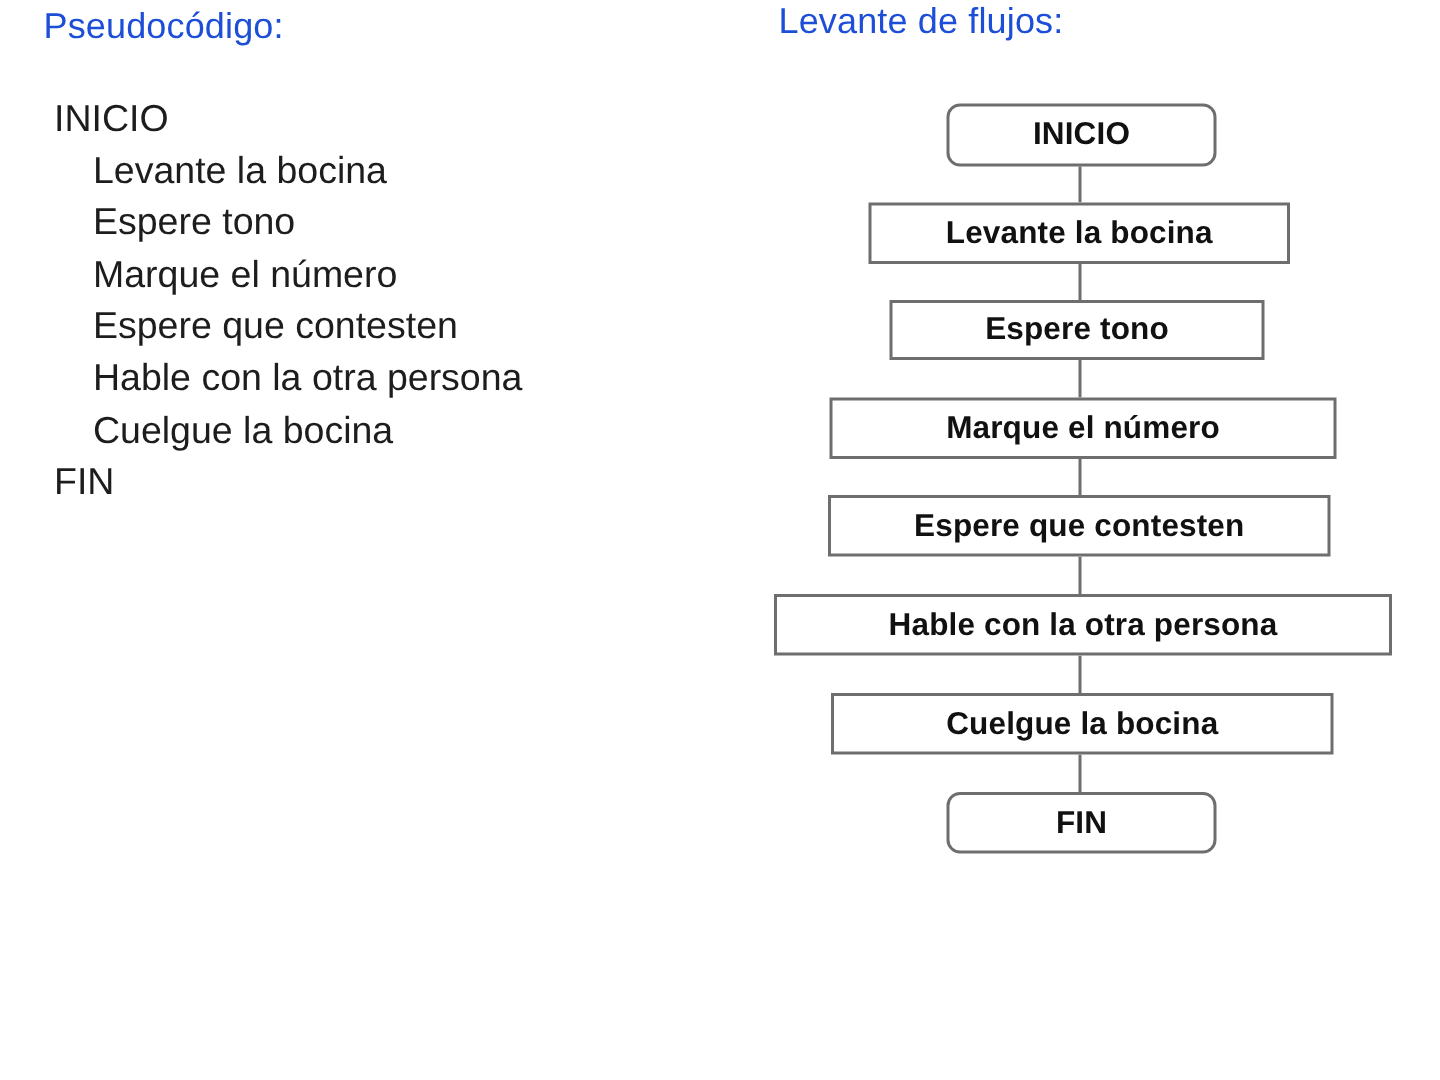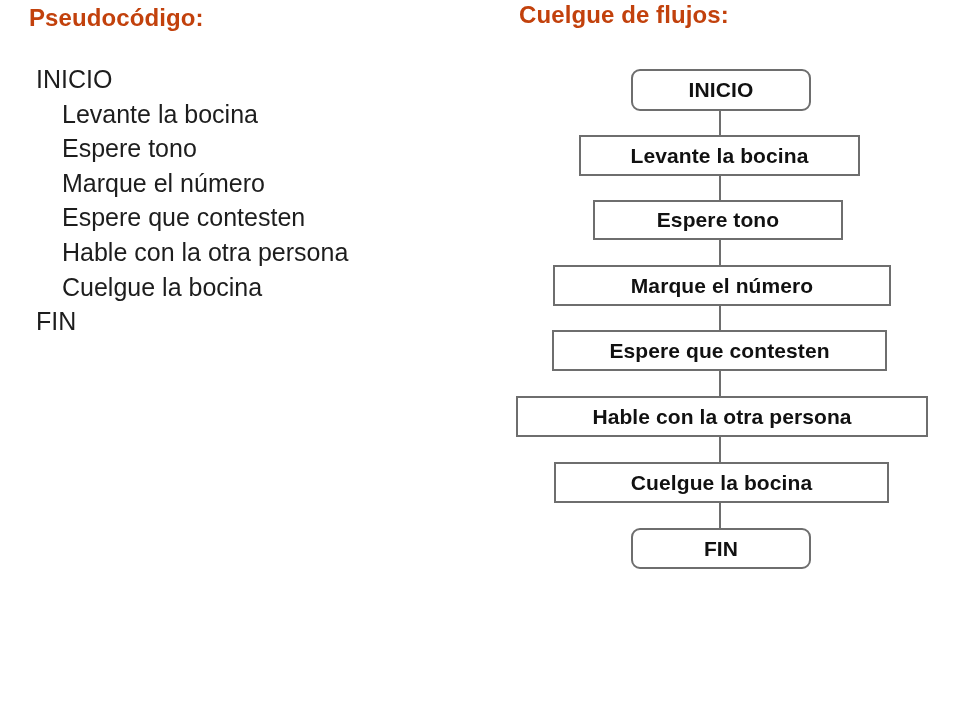--- a/index.html
+++ b/index.html
@@ -13,26 +13,26 @@
     position: relative;
     overflow: hidden;
     font-family: "Liberation Sans", sans-serif;
     color: #1a1a1a;
     -webkit-font-smoothing: antialiased;
   }
 
   
   .heading {
     position: absolute;
-    font-weight: bold;
+    font-weight: normal;
     font-size: 24px;
     line-height: 28px;
     letter-spacing: 0.1px;
     white-space: nowrap;
-    color: #c2410c;
+    color: #1d4ed8;
   }
   #heading-pseudocode { left: 29px; top: 4px; }
   #heading-flowchart  { left: 519px; top: 1px; }
 
   
   #pseudocode-block {
     position: absolute;
     left: 36px;
     top: 62px;
     width: 420px;
@@ -78,21 +78,21 @@
     width: 2px;
     background: #6e6e6e;
     z-index: 1;
   }
 </style>
 </head>
 <body>
 
 <div class="heading" id="heading-pseudocode">Pseudocódigo:</div>
 
-<div class="heading" id="heading-flowchart">Cuelgue de flujos:</div>
+<div class="heading" id="heading-flowchart">Levante de flujos:</div>
 
 <div id="pseudocode-block">
     <div class="code-line">INICIO</div>
     <div class="code-line indent">Levante la bocina</div>
     <div class="code-line indent">Espere tono</div>
     <div class="code-line indent">Marque el número</div>
     <div class="code-line indent">Espere que contesten</div>
     <div class="code-line indent">Hable con la otra persona</div>
     <div class="code-line indent">Cuelgue la bocina</div>
     <div class="code-line">FIN</div>

